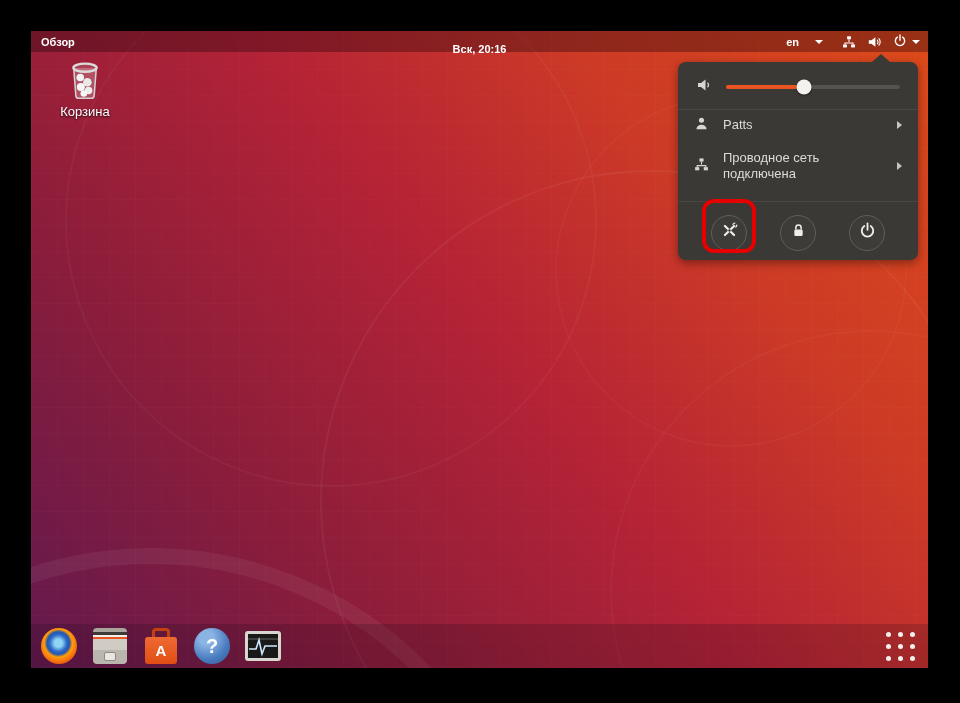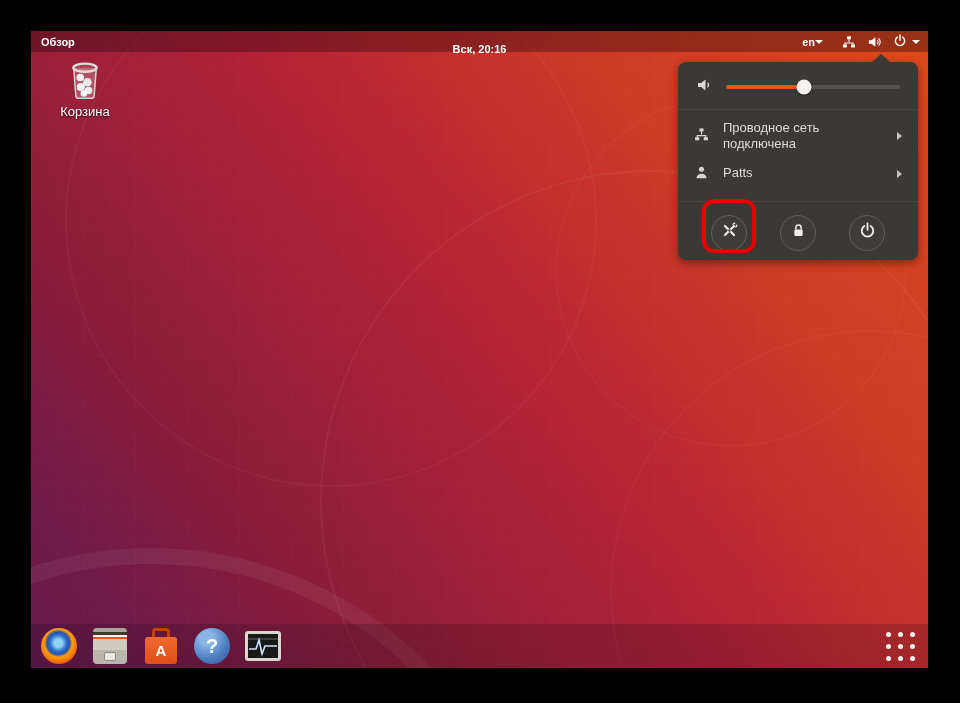--- a/index.html
+++ b/index.html
@@ -17,21 +17,21 @@
   }
   .wall-decor{position:absolute;left:0;top:0;width:100%;height:100%;pointer-events:none;}
   
   .topbar{
     position:absolute;left:0;top:0;right:0;height:21px;background:rgba(28,4,12,0.35);
     color:#fff;font-size:11px;font-weight:bold;z-index:40;
   }
   .activities{position:absolute;left:0;top:0;height:21px;display:flex;align-items:center;padding:0 10px;}
   .clock{position:absolute;left:50%;top:0;transform:translateX(-50%);height:36px;display:flex;align-items:center;}
   .tb-right{position:absolute;right:8px;top:0;height:21px;display:flex;align-items:center;gap:11px;}
-  .kb{display:flex;align-items:center;gap:0;margin-right:8px;}
+  .kb{display:flex;align-items:center;gap:16px;margin-right:8px;}
   .caret-down{width:0;height:0;border-left:4px solid transparent;border-right:4px solid transparent;border-top:4px solid #fff;}
   .tb-icon{display:flex;align-items:center;}
   
   .dicon{position:absolute;width:92px;text-align:center;color:#fff;font-size:13px;cursor:default;}
   .dicon .art{display:flex;justify-content:center;margin-bottom:4px;}
   .dicon .lbl{text-shadow:0 1px 2px rgba(0,0,0,0.85);line-height:1.2;}
   .dicon-trash{left:8px;top:31px;}
   .dicon-cd{left:8px;top:110px;}
   
   .panel{
@@ -166,44 +166,44 @@
         </svg>
       </span>
       <div class="slider">
         <div class="fill" style="width: 45%;"></div>
         <div class="handle" style="left: 45%;"></div>
       </div>
     </div>
 
     <div class="sep"></div>
 
+    <div class="menu-item">
+      <span>
+        <svg width="15" height="15" viewBox="0 0 16 16">
+          <circle cx="8" cy="4.6" r="2.7" fill="#d9d6d1"></circle>
+          <path d="M2.6 14.2 a5.4 5 0 0 1 10.8 0 z" fill="#d9d6d1"></path>
+        </svg>
+      </span>
+      <span class="txt">Patts</span>
+      <span class="arrow-right"></span>
+    </div>
+
     <div class="menu-item" style="margin-top:4px;">
       <span>
         <svg width="15" height="15" viewBox="0 0 16 16">
           <rect x="5.8" y="1.5" width="4.4" height="3.4" fill="#d9d6d1"></rect>
           <rect x="1.2" y="10.8" width="4.4" height="3.4" fill="#d9d6d1"></rect>
           <rect x="10.4" y="10.8" width="4.4" height="3.4" fill="#d9d6d1"></rect>
           <path d="M8 4.9 v3 M3.4 10.8 V9.2 h9.2 v1.6" stroke="#d9d6d1" stroke-width="1.2" fill="none"></path>
         </svg>
       </span>
       <span class="txt">
         <div>Проводное сеть</div>
         <div>подключена</div>
       </span>
-      <span class="arrow-right"></span>
-    </div>
-
-    <div class="menu-item">
-      <span>
-        <svg width="15" height="15" viewBox="0 0 16 16">
-          <circle cx="8" cy="4.6" r="2.7" fill="#d9d6d1"></circle>
-          <path d="M2.6 14.2 a5.4 5 0 0 1 10.8 0 z" fill="#d9d6d1"></path>
-        </svg>
-      </span>
-      <span class="txt">Patts</span>
       <span class="arrow-right"></span>
     </div>
 
     <div class="btn-row">
       <div class="round-btn">
         <span>
           <svg width="19" height="19" viewBox="0 0 20 20">
             <g stroke="#f0eeea" stroke-width="2.3" stroke-linecap="round">
               <path d="M5.2 5.2 L14.8 14.8"></path>
               <path d="M14.8 5.2 L5.2 14.8"></path>

